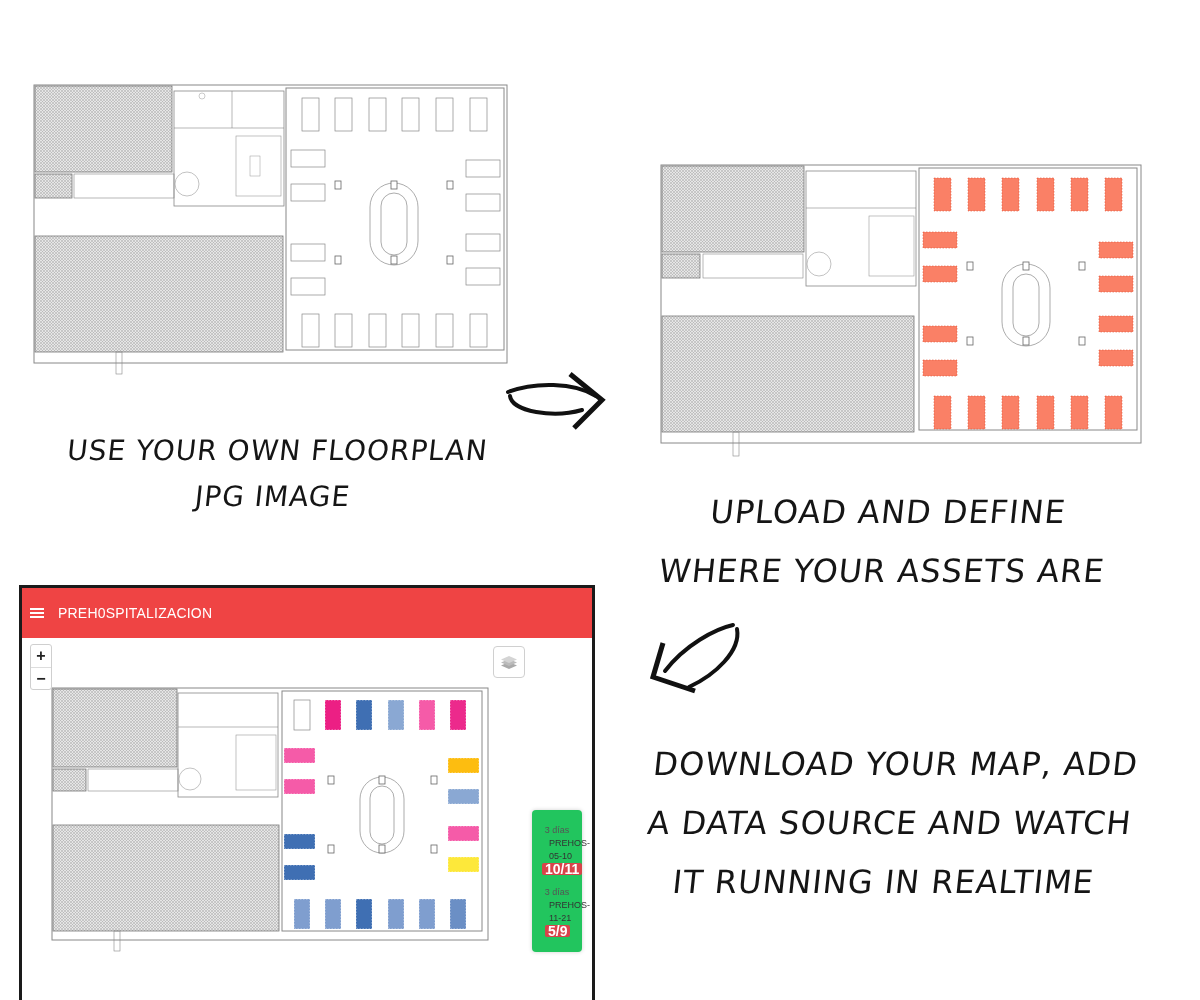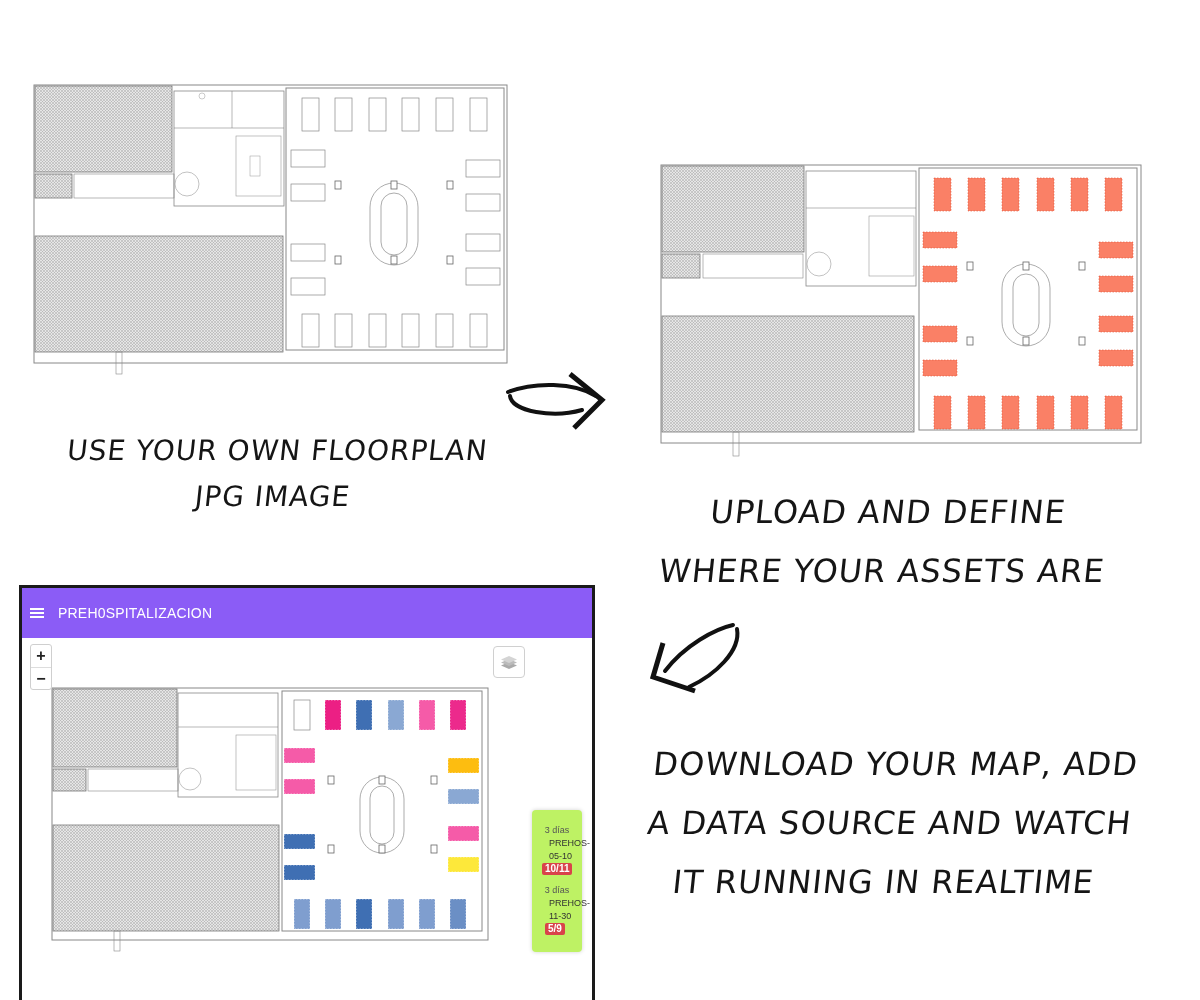--- a/index.html
+++ b/index.html
@@ -26,21 +26,21 @@
     position: absolute;
     left: 19px; top: 585px;
     width: 576px; height: 415px;
     border: 3px solid #1a1a1a;
     border-bottom: none;
     background: #ffffff;
     overflow: hidden;
   }
   .app-header {
     height: 50px;
-    background: #8b5cf6;
+    background: #ef4444;
     display: flex; align-items: center;
     padding-left: 8px;
     color: #ffffff;
   }
   .hamburger { width: 14px; display: flex; flex-direction: column; gap: 2px; margin-right: 14px; }
   .hamburger span { display: block; height: 2px; background: #ffffff; }
   .app-title { font-size: 14px; letter-spacing: 0.2px; }
 
   .map-area { position: absolute; left: 0; top: 50px; right: 0; bottom: 0; }
   .zoom-ctrl {
@@ -53,31 +53,31 @@
   }
   .zoom-ctrl div + div { border-top: 1px solid #dddddd; }
   .layers-btn {
     position: absolute; left: 471px; top: 8px;
     width: 32px; height: 32px; border: 1px solid #d0d0d0; border-radius: 4px; background: #fff;
     display: flex; align-items: center; justify-content: center;
   }
   .legend-card {
     position: absolute; left: 510px; top: 172px;
     width: 50px; height: 142px;
-    background: #bef264; border-radius: 4px;
+    background: #22c55e; border-radius: 4px;
     box-shadow: 0 0 4px rgba(0,0,0,0.18);
     padding-top: 14px;
     font-size: 9px; color: #444;
   }
   .legend-item { margin-bottom: 8px; padding-left: 10px; line-height: 13px; }
   .legend-item .days { text-align: center; padding-left: 0; margin-left: -10px; color: #555; }
   .legend-item .code { color: #333; padding-left: 7px; }
   .badge {
     display: inline-block; background: #d9434a; color: #fff; font-weight: bold;
-    font-size: 10px; padding: 0 3px; border-radius: 2px; line-height: 12px;
+    font-size: 14px; padding: 0 3px; border-radius: 2px; line-height: 12px;
   }
   .legend-item.second .badge { margin-left: 3px; }
 </style>
 </head>
 <body>
 
 <div class="plan" style="left:32px; top:76px;">
   <svg width="482" height="302" viewBox="0 0 482 302">
     <defs>
       <pattern id="hatch1" width="3" height="3" patternUnits="userSpaceOnUse">
@@ -304,19 +304,19 @@
     <div class="legend-card">
       <div class="legend-item">
         <div class="days">3 días</div>
         <div class="code">PREHOS-</div>
         <div class="code">05-10</div>
         <span class="badge">10/11</span>
       </div>
       <div class="legend-item second">
         <div class="days">3 días</div>
         <div class="code">PREHOS-</div>
-        <div class="code">11-30</div>
+        <div class="code">11-21</div>
         <span class="badge">5/9</span>
       </div>
     </div>
 
   </div>
 </div>
 
 </body></html>

